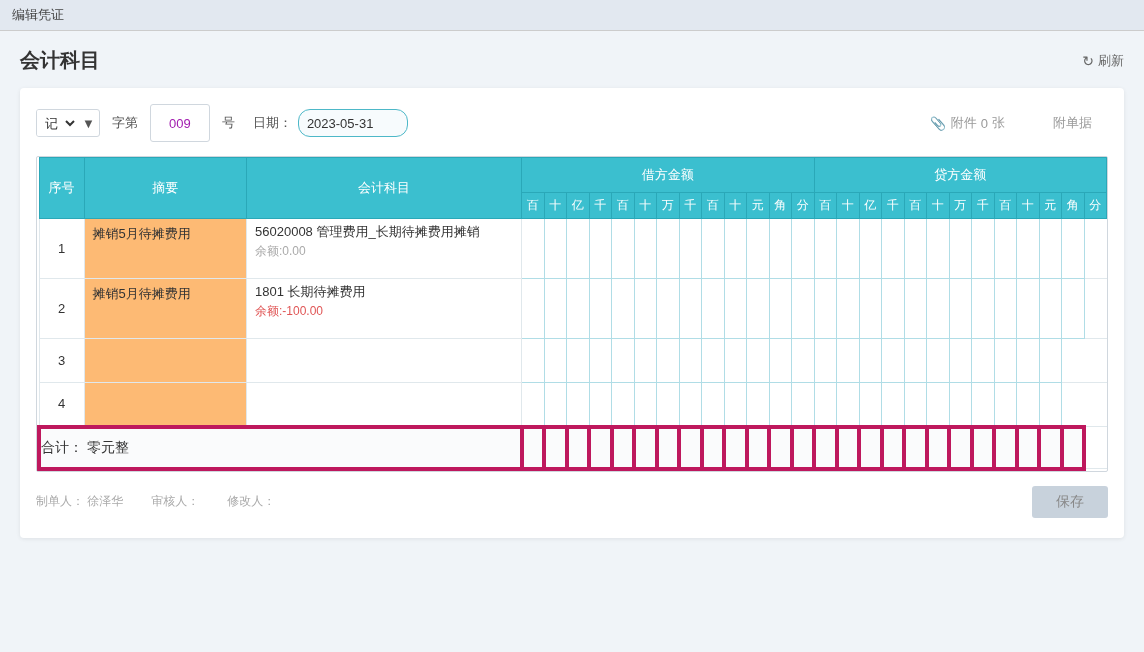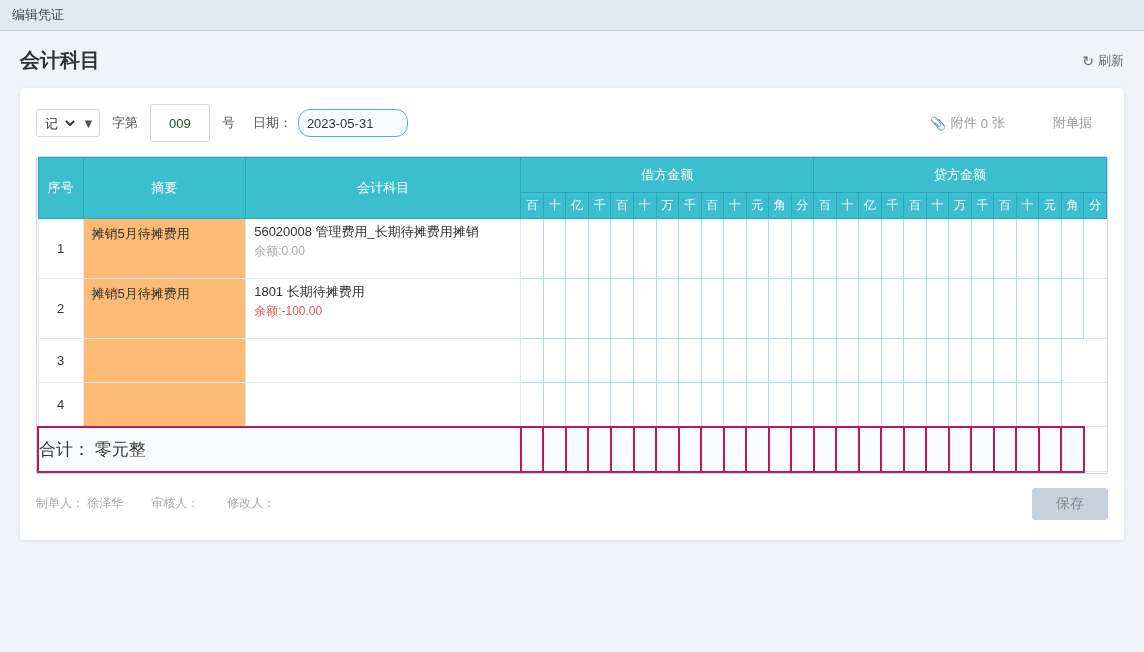--- a/index.html
+++ b/index.html
@@ -100,21 +100,21 @@
       background: #fff;
     }
     .voucher-number-input {
       border: 1px solid #d0d7de;
       border-radius: 3px;
       padding: 18px 6px;
       font-size: 13px;
       width: 60px;
       height: 28px;
       text-align: center;
-      color: #14532d;
+      color: #a21caf;
     }
     .date-input {
       border: 1px solid #4db8c8;
       border-radius: 12px;
       padding: 2px 8px;
       font-size: 13px;
       width: 110px;
       height: 28px;
       color: #333;
       background: #f7fbfd;
@@ -217,23 +217,23 @@
     .td-amount {
       width: 20px;
       text-align: center;
       padding: 0;
       background: #fff;
       border: 1px solid #e0e8ec;
     }
     .footer-row td {
       background: #fafbfc;
       padding: 10px 0;
-      font-size: 17px;
+      font-size: 14px;
       color: #333;
-      border: 2px solid #be185d;
+      border: 4px solid #be185d;
     }
     .footer-label {
       font-weight: 500;
     }
     .info-row {
       display: flex;
       gap: 28px;
       margin-top: 14px;
       align-items: center;
       padding-bottom: 4px;

